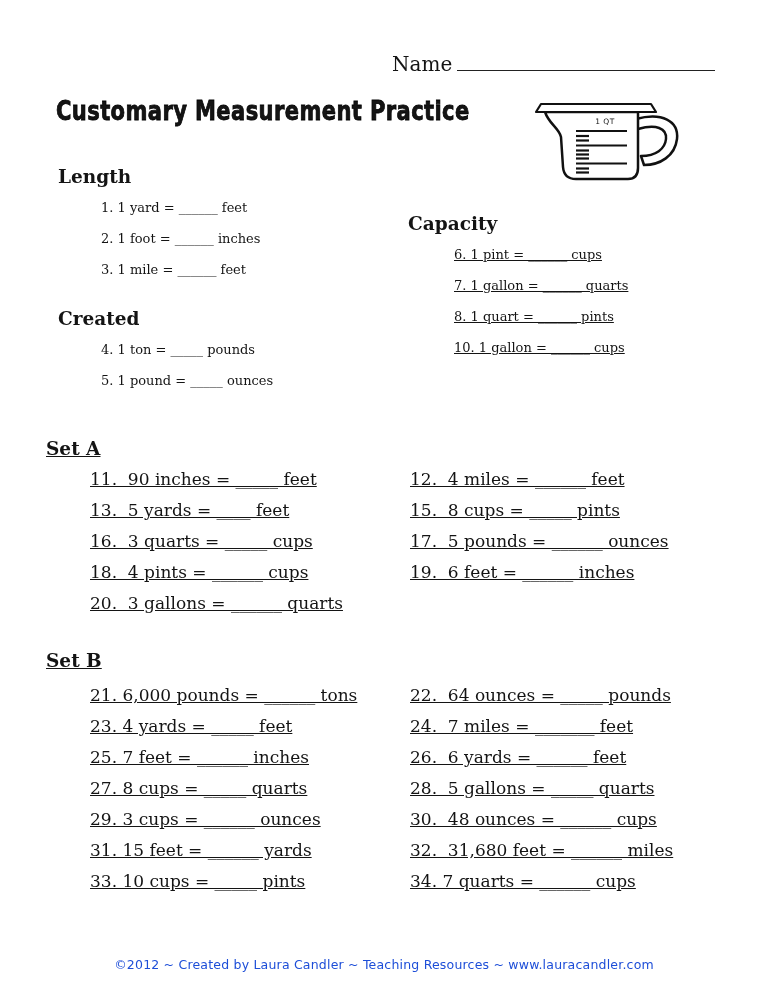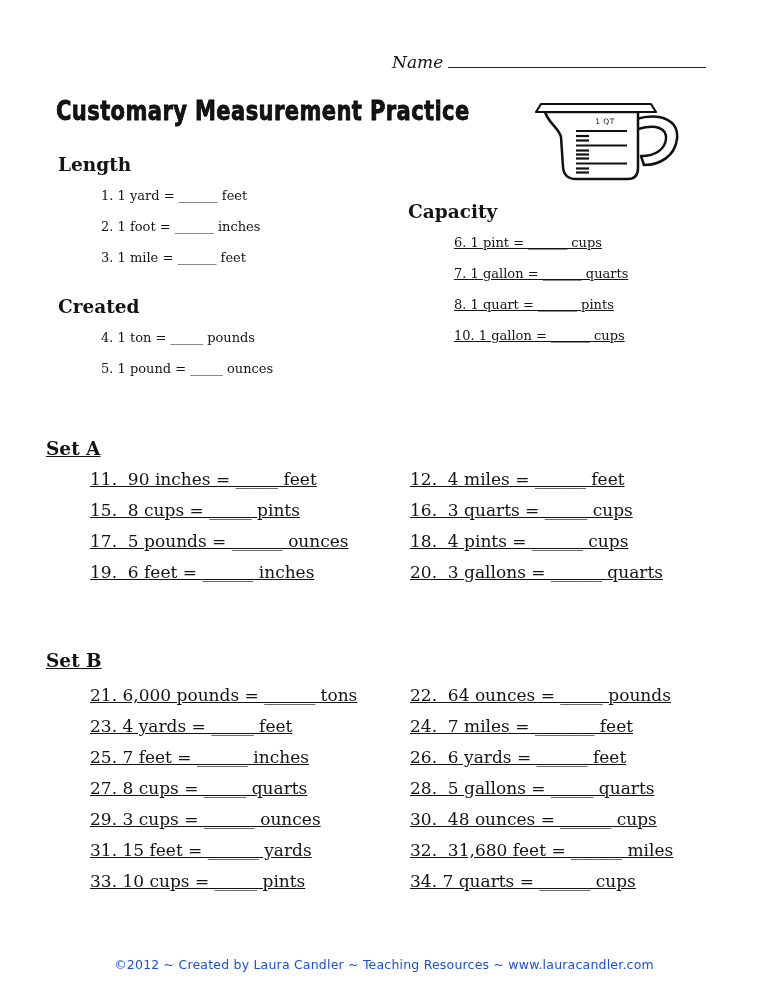--- a/index.html
+++ b/index.html
@@ -3,39 +3,39 @@
 <meta charset="utf-8">
 <style>
   html,body { margin:0; padding:0; background:#ffffff; }
   .page {
     position:relative; width:768px; height:994px; background:#ffffff;
     font-family:"DejaVu Serif","Liberation Serif",serif; color:#141414;
     overflow:hidden;
   }
 
   
-  .name-row { position:absolute; top:52px; left:392px; font-size:17px; white-space:nowrap;font-style:italic; }
+  .name-row { position:absolute; top:52px; left:392px; font-size:20px; white-space:nowrap; }
   .name-line { display:inline-block; width:258px; height:15px; border-bottom:1.6px solid #222; margin-left:5px; vertical-align:baseline; }
 
   
   .title {
     position:absolute; top:95px; left:56px;
     font-family:"DejaVu Sans","Liberation Sans",sans-serif;
     font-weight:bold; font-size:27px; line-height:1.15;
     transform:scaleX(0.78); transform-origin:left center;
     -webkit-text-stroke:0.8px #000; letter-spacing:0.5px; white-space:nowrap;
   }
 
   
   .cup { position:absolute; top:99px; left:532px; }
   .cup text { font-family:"DejaVu Sans","Liberation Sans",sans-serif; font-size:7.5px; letter-spacing:0.5px; fill:#111; }
 
   
   .sec { position:absolute; }
-  .sec h3 { margin:0 0 5px 0; font-size:18.5px; font-weight:bold; }
+  .sec h3 { margin:12px 0 5px 0; font-size:18.5px; font-weight:bold; }
   .sec .item { line-height:31px; font-size:13px; white-space:pre; }
   #length { top:154px; left:58px; }
   #weight { top:296px; left:58px; }
   #length .item, #weight .item { padding-left:43px; }
   #capacity { top:201px; left:408px; }
   #capacity .item { padding-left:46px;text-decoration:underline; }
 
   
   .set { position:absolute; left:46px; width:690px;text-decoration:underline; }
   .set h3 { margin:0 0 5px 0; font-size:18.5px; font-weight:bold; }
@@ -101,20 +101,21 @@
     <div class="item">7. 1 gallon = ______ quarts</div>
     <div class="item">8. 1 quart = ______ pints</div>
     <div class="item">10. 1 gallon = ______ cups</div>
   </div>
 
   <div class="set" id="set-a">
     <h3>Set A</h3>
     <div class="grid">
       <div class="item">11.  90 inches = _____ feet</div>
       <div class="item">12.  4 miles = ______ feet</div>
+      <div class="item">13.  5 yards = ____ feet</div>
       <div class="item">15.  8 cups = _____ pints</div>
       <div class="item">16.  3 quarts = _____ cups</div>
       <div class="item">17.  5 pounds = ______ ounces</div>
       <div class="item">18.  4 pints = ______ cups</div>
       <div class="item">19.  6 feet = ______ inches</div>
       <div class="item">20.  3 gallons = ______ quarts</div>
     </div>
   </div>
 
   <div class="set" id="set-b">

